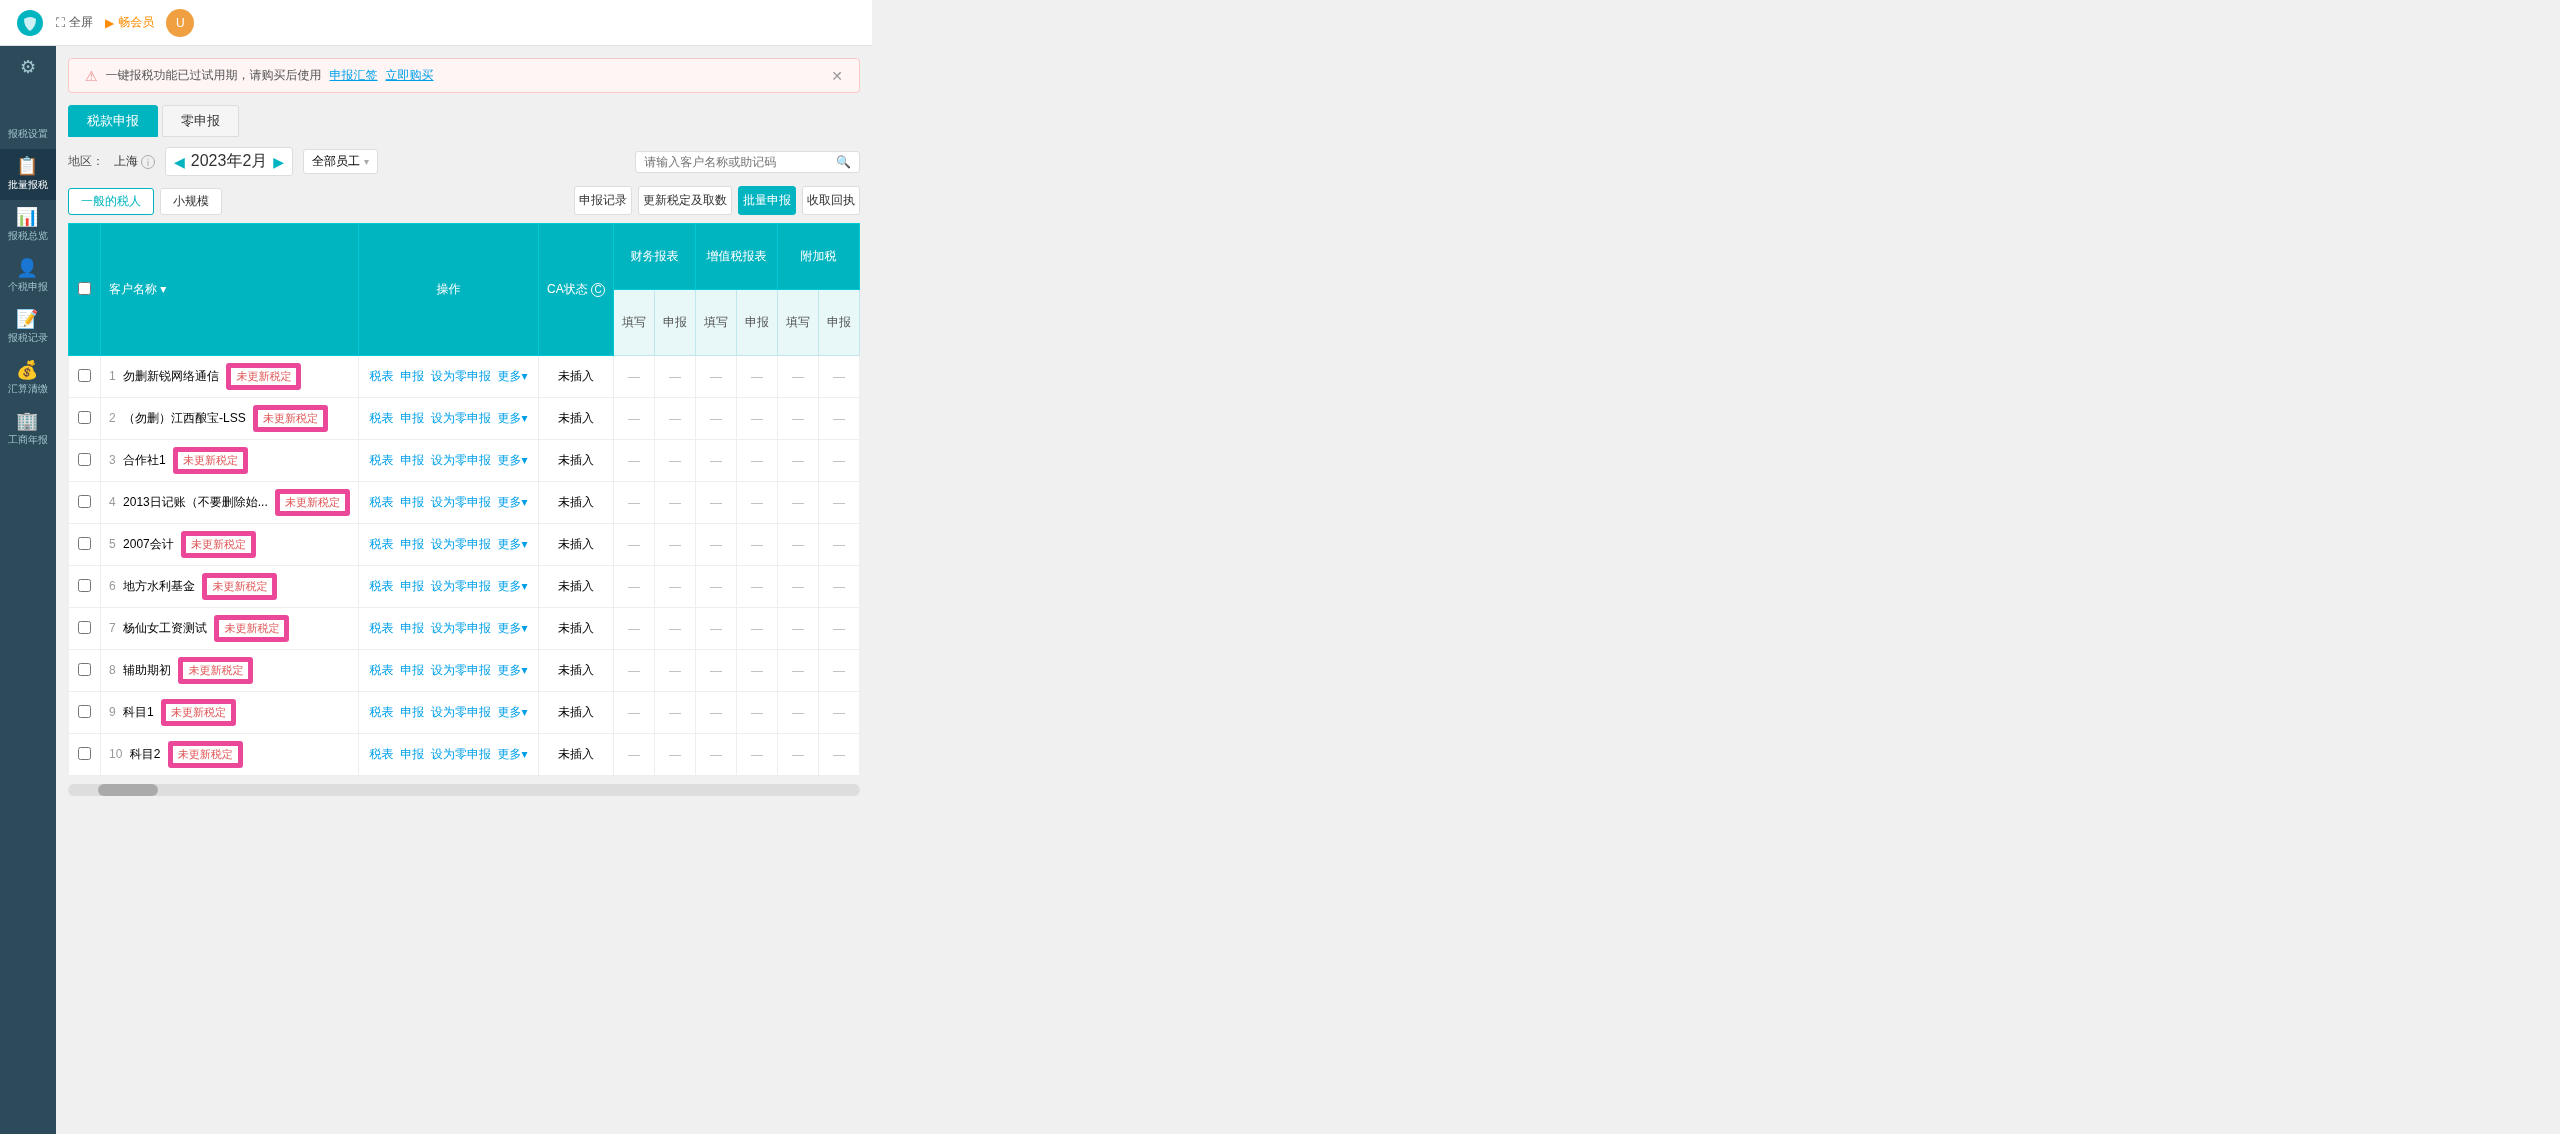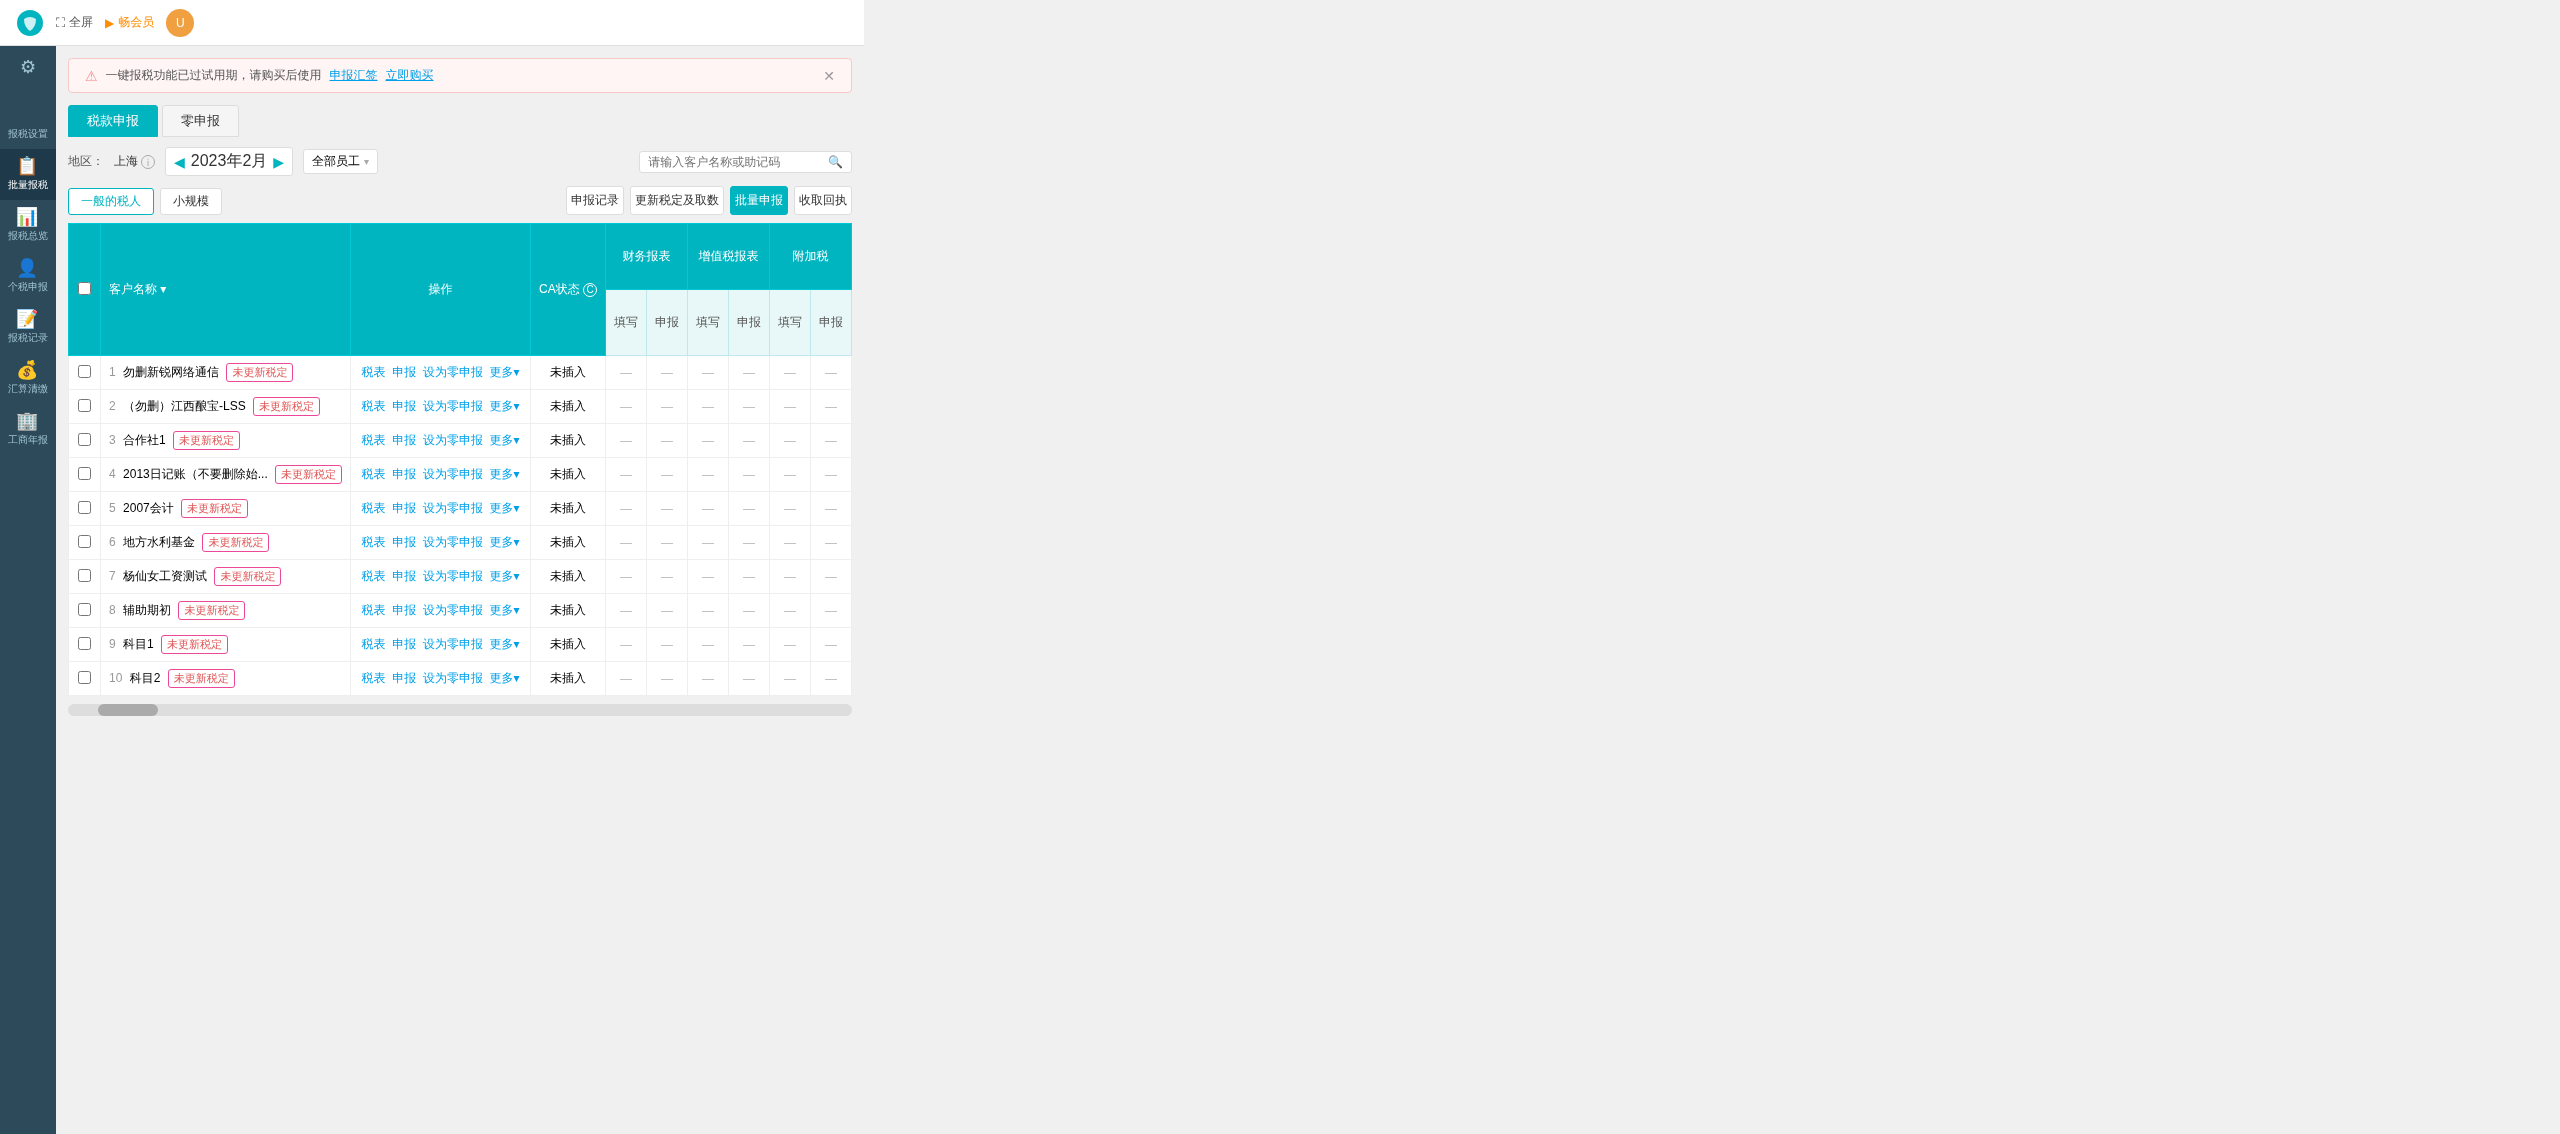--- a/index.html
+++ b/index.html
@@ -142,21 +142,21 @@
       cursor: pointer;
       font-size: 12px;
     }
     .search-box {
       display: flex;
       align-items: center;
       border: 1px solid #ddd;
       border-radius: 3px;
       padding: 3px 8px;
       background: #fff;
-      gap: 0;
+      gap: 12px;
       margin-left: auto;
     }
     .search-box input {
       border: none;
       outline: none;
       font-size: 12px;
       color: #333;
       width: 160px;
     }
 
@@ -224,21 +224,21 @@
     .data-table tbody td {
       padding: 7px 8px;
       border: 1px solid #eee;
       text-align: center;
       white-space: nowrap;
     }
     .data-table tbody td.left { text-align: left; }
     .tag-unverified {
       display: inline-block;
       padding: 1px 5px;
-      border: 1px solid #ec4899;
+      border: 5px solid #ec4899;
       color: #e05555;
       border-radius: 3px;
       font-size: 11px;
     }
     .action-link {
       color: #00a0e9;
       cursor: pointer;
       text-decoration: none;
     }
     .dash { color: #bbb; }

